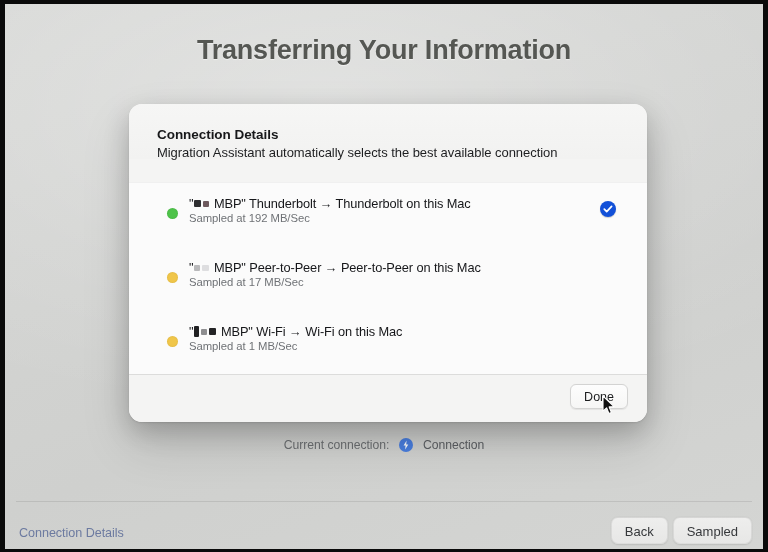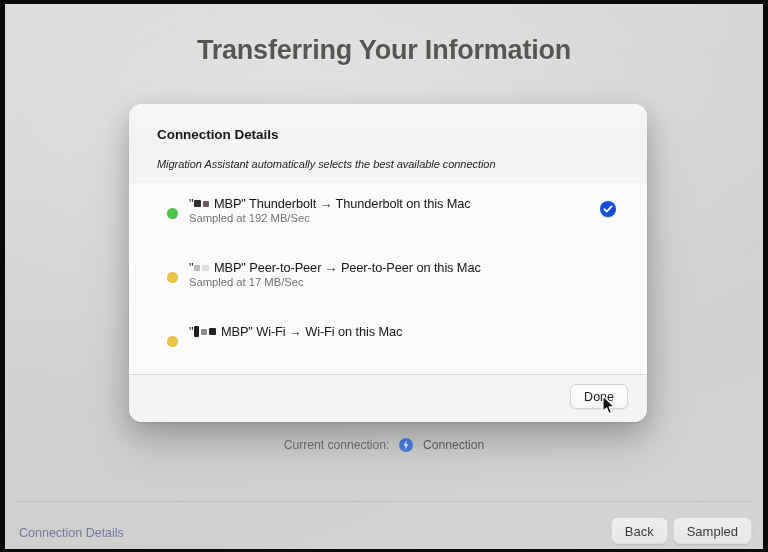--- a/index.html
+++ b/index.html
@@ -76,25 +76,24 @@
     height: 55px;
     box-sizing: border-box;
   }
   #dialog-header .title {
     font-size: 13.5px;
     font-weight: bold;
     color: #17181a;
     letter-spacing: -0.05px;
   }
   #dialog-header .subtitle {
-    margin-top: 16px;
-    font-size: 11px;
+    margin-top: 3px;
+    font-size: 13px;
     color: #1d1e20;
     letter-spacing: -0.05px;
-    font-style: italic;
   }
 
   
   #conn-list {
     position: absolute;
     left: 0;
     top: 78px;
     width: 518px;
     height: 193px;
     background: #fbfbfb;
@@ -295,20 +294,21 @@
             <div class="conn-dot" style="background: rgb(240, 198, 74);"></div>
             <div class="conn-text">
               <div class="conn-name"><span>"</span><span class="redact" style="width: 6px; height: 6px; background: rgb(185, 185, 187);"></span><span class="redact" style="width: 7px; height: 6px; background: rgb(222, 222, 224);"></span><span> MBP" Peer-to-Peer → Peer-to-Peer on this Mac</span></div>
               <div class="conn-sample">Sampled at 17 MB/Sec</div>
             </div>
           </div>
           <div class="conn-row">
             <div class="conn-dot" style="background: rgb(240, 198, 74);"></div>
             <div class="conn-text">
               <div class="conn-name"><span>"</span><span class="redact" style="width: 5px; height: 11px; background: rgb(33, 33, 35);"></span><span class="redact" style="width: 6px; height: 6px; background: rgb(142, 142, 144);"></span><span class="redact" style="width: 7px; height: 7px; background: rgb(35, 35, 37);"></span><span> MBP" Wi-Fi → Wi-Fi on this Mac</span></div>
+              <div class="conn-sample">Sampled at 1 MB/Sec</div>
             </div>
           </div>
         </div>
 
       <div id="dialog-footer">
         <div id="done-button">Done</div>
       </div>
     </div>
 
     <div id="mouse-cursor">

